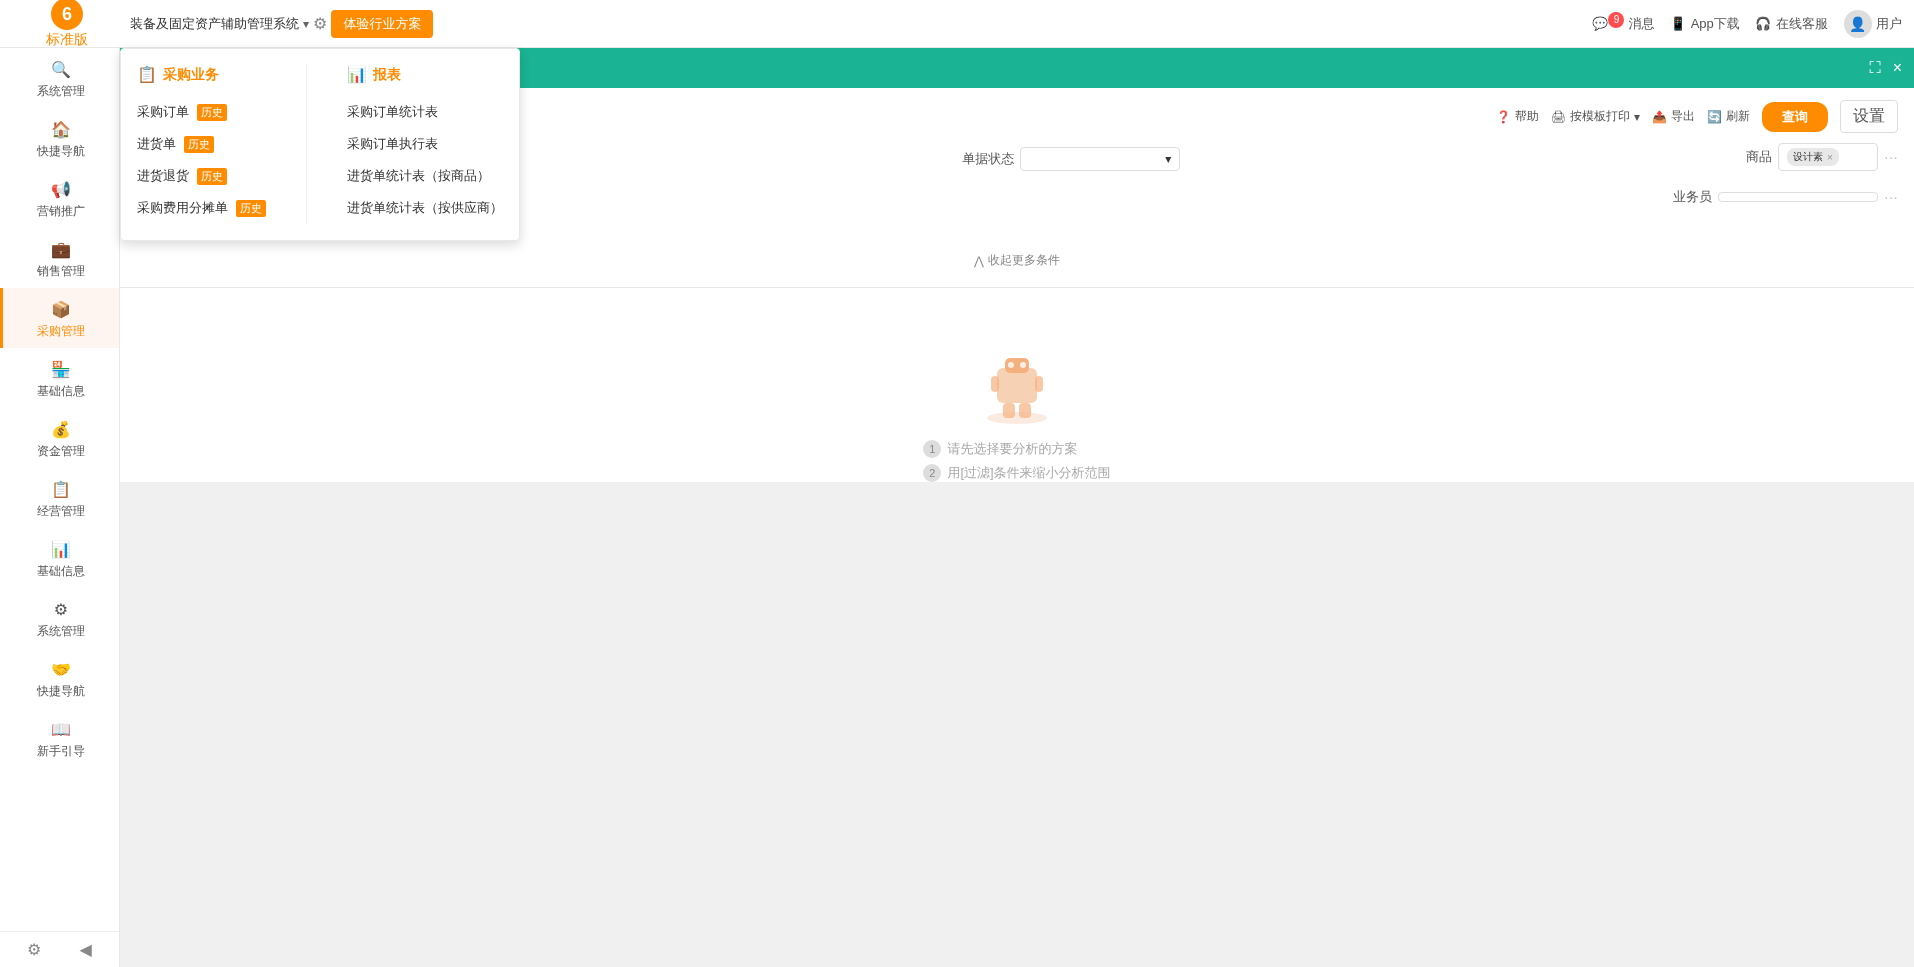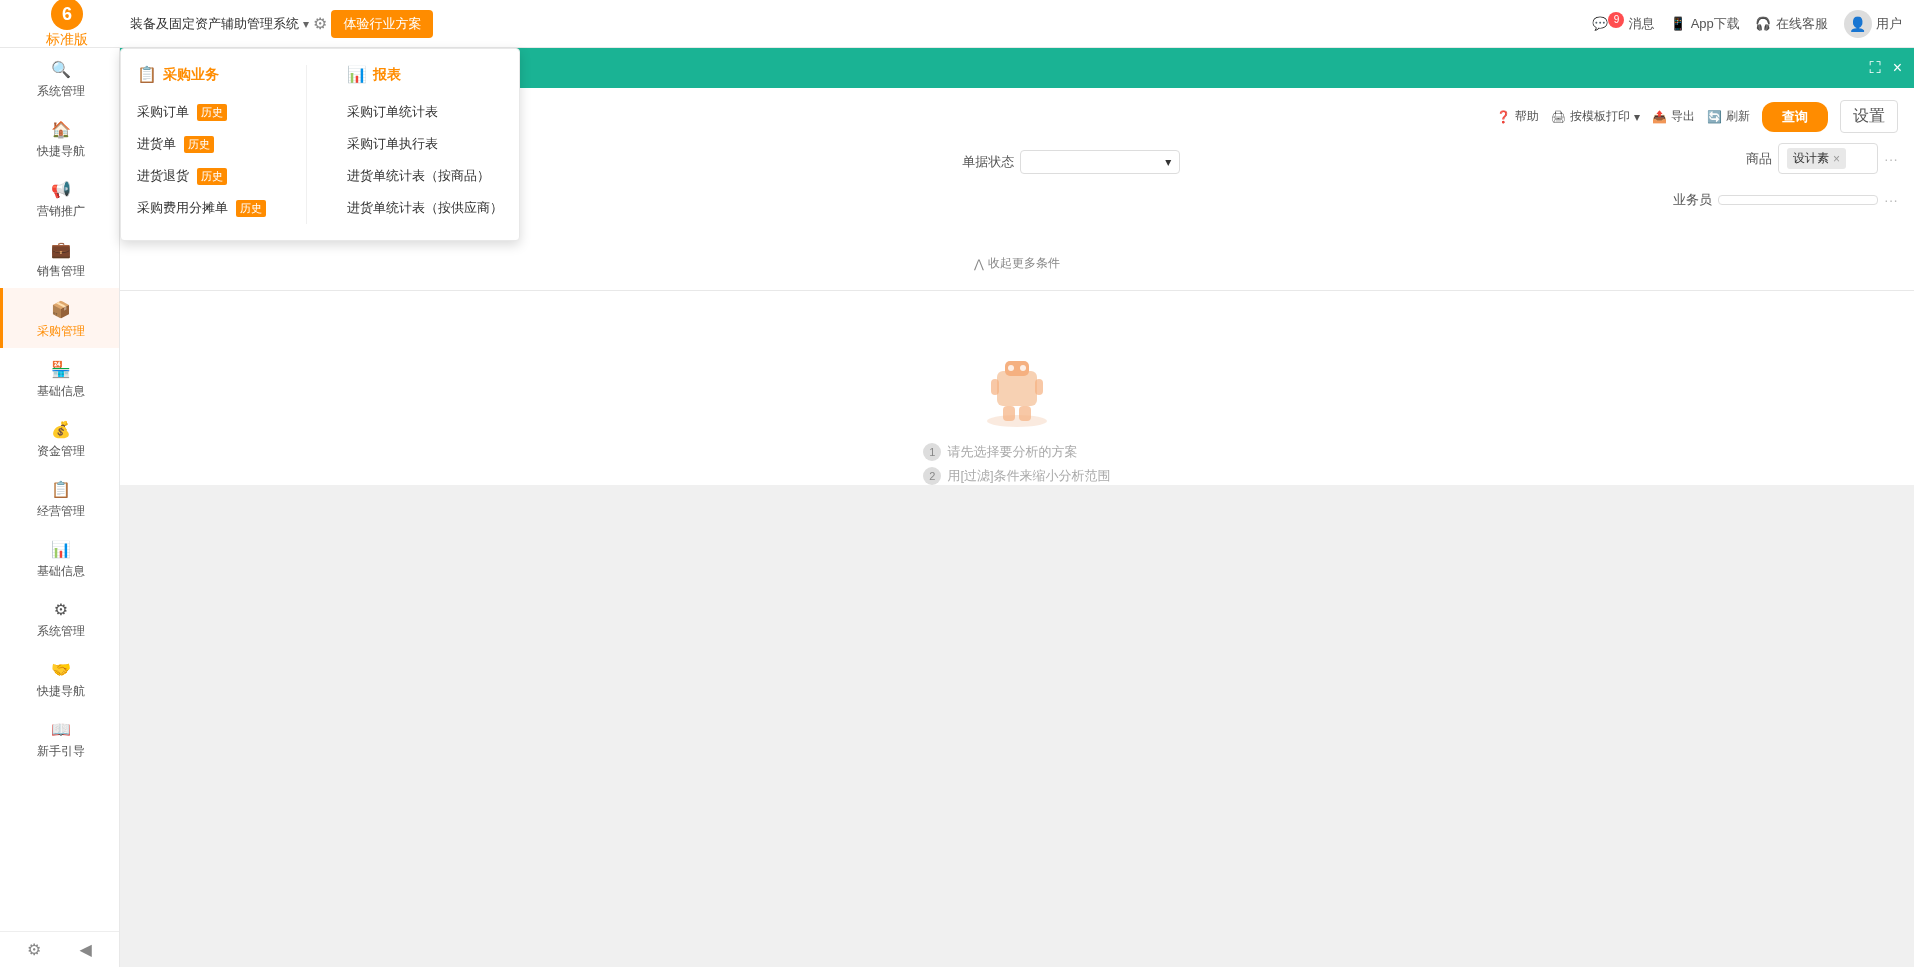--- a/index.html
+++ b/index.html
@@ -44,21 +44,21 @@
     .filter-panel { background: #fff; padding: 12px 16px; border-bottom: 1px solid #e8e8e8; }
     .filter-toolbar { display: flex; align-items: center; justify-content: flex-end; gap: 12px; margin-bottom: 10px; }
     .toolbar-btn { background: none; border: none; cursor: pointer; color: #555; font-size: 12px; display: flex; align-items: center; gap: 4px; }
     .query-btn { background: #ff8c00; color: white; border: none; border-radius: 12px; padding: 6px 20px; cursor: pointer; font-size: 13px; font-weight: bold; }
     .settings-btn { background: none; border: 1px solid #ddd; border-radius: 4px; padding: 5px 12px; cursor: pointer; font-size: 16px; color: #555; }
     .filter-row { display: flex; align-items: flex-end; gap: 24px; margin-bottom: 8px; flex-wrap: wrap; }
     .filter-item { display: flex; align-items: center; gap: 6px; }
     .filter-label { color: #555; font-size: 13px; white-space: nowrap; }
     .filter-input { border: 1px solid #ddd; border-radius: 4px; padding: 4px 8px; font-size: 12px; color: #333; min-width: 120px; background: #fff; }
     .filter-select { border: 1px solid #ddd; border-radius: 4px; padding: 4px 8px; font-size: 12px; color: #333; min-width: 120px; background: #fff; display: flex; align-items: center; justify-content: space-between; cursor: pointer; }
-    .filter-tag { background: #e8e8e8; border-radius: 3px; padding: 2px 6px; font-size: 12px; color: #333; display: flex; align-items: center; gap: 4px; }
+    .filter-tag { background: #e8e8e8; border-radius: 8px; padding: 2px 6px; font-size: 10px; color: #333; display: flex; align-items: center; gap: 4px; }
     .filter-tag-close { cursor: pointer; color: #999; }
     .collapse-btn { display: flex; align-items: center; justify-content: center; gap: 4px; color: #888; font-size: 12px; cursor: pointer; padding: 6px; }
     .filter-dots { color: #bbb; font-size: 14px; cursor: pointer; }
 
     
     .empty-state { display: flex; flex-direction: column; align-items: center; justify-content: center; height: 100%; gap: 12px; padding-top: 60px; }
     .empty-hints { display: flex; flex-direction: column; gap: 6px; }
     .empty-hint { color: #aaa; font-size: 13px; display: flex; align-items: center; gap: 6px; }
     .hint-num { width: 18px; height: 18px; border-radius: 50%; background: #ddd; color: #888; font-size: 11px; display: flex; align-items: center; justify-content: center; flex-shrink: 0; }
     .dropdown-menu { position: absolute; top: 48px; left: 120px; background: #fff; border: 1px solid #e8e8e8; border-radius: 4px; box-shadow: 0 4px 12px rgba(0,0,0,0.15); z-index: 300; display: flex; padding: 16px; gap: 32px; min-width: 380px; }

